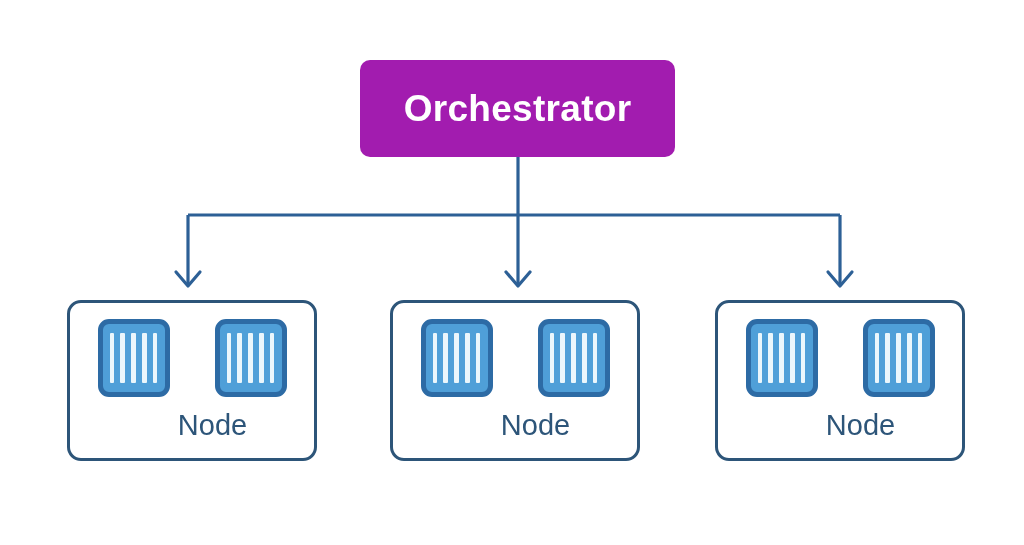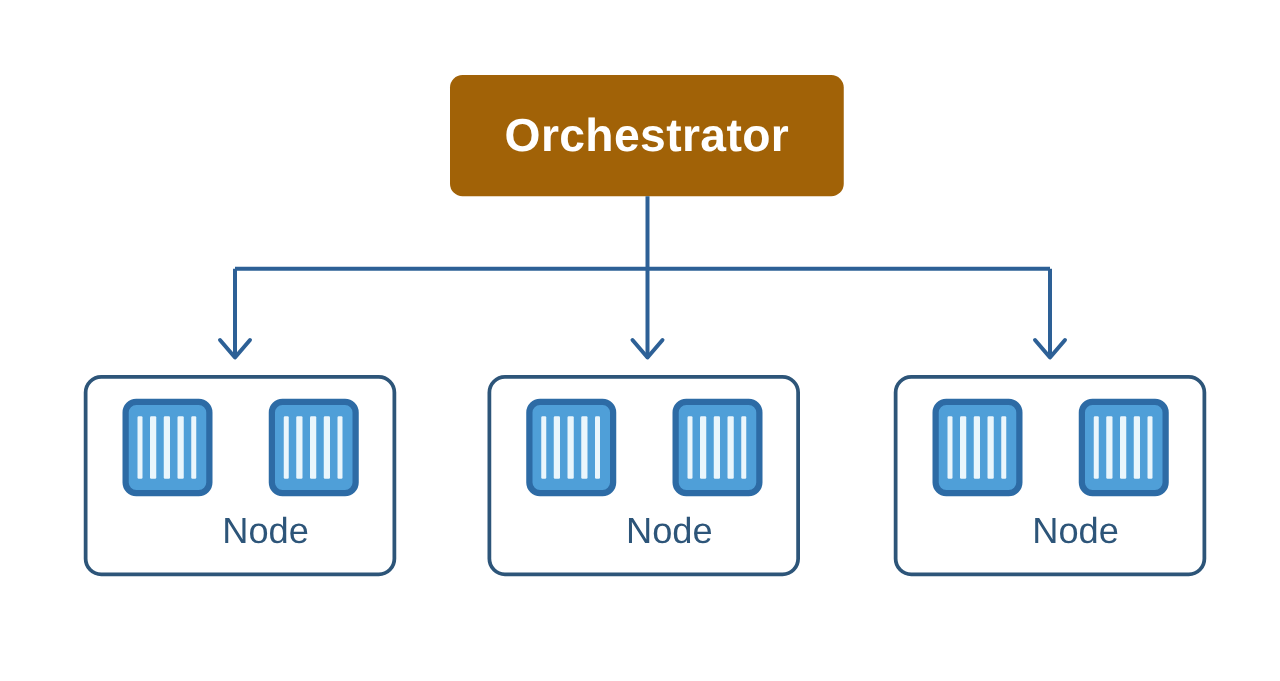--- a/index.html
+++ b/index.html
@@ -20,21 +20,21 @@
     background: #ffffff;
   }
 
   
   .orchestrator-box {
     position: absolute;
     left: 360px;
     top: 60px;
     width: 315px;
     height: 97px;
-    background: #a16207;
+    background: #a21caf;
     border-radius: 10px;
     display: flex;
     align-items: center;
     justify-content: center;
     box-sizing: border-box;
   }
   .orchestrator-label {
     color: #ffffff;
     font-size: 37px;
     font-weight: bold;

